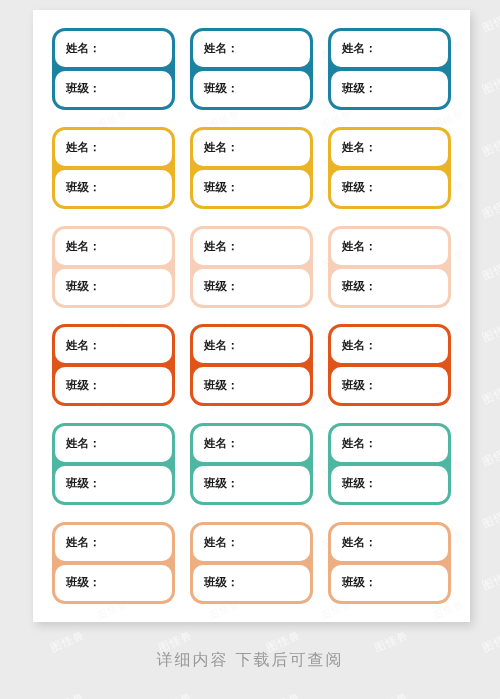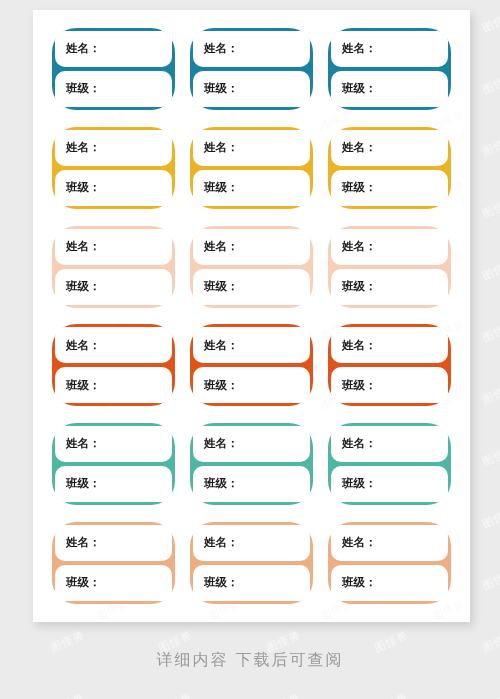--- a/index.html
+++ b/index.html
@@ -75,21 +75,21 @@
   .row {
     display: flex;
     justify-content: space-between;
     height: 82px;
   }
 
   
   .card {
     width: 123px;
     height: 82px;
-    border-radius: 24px;
+    border-radius: 13px;
     box-sizing: border-box;
     padding: 3px;
     display: flex;
     flex-direction: column;
     justify-content: space-between;
     position: relative;
   }
   .field {
     height: 36px;
     background: #ffffff;

